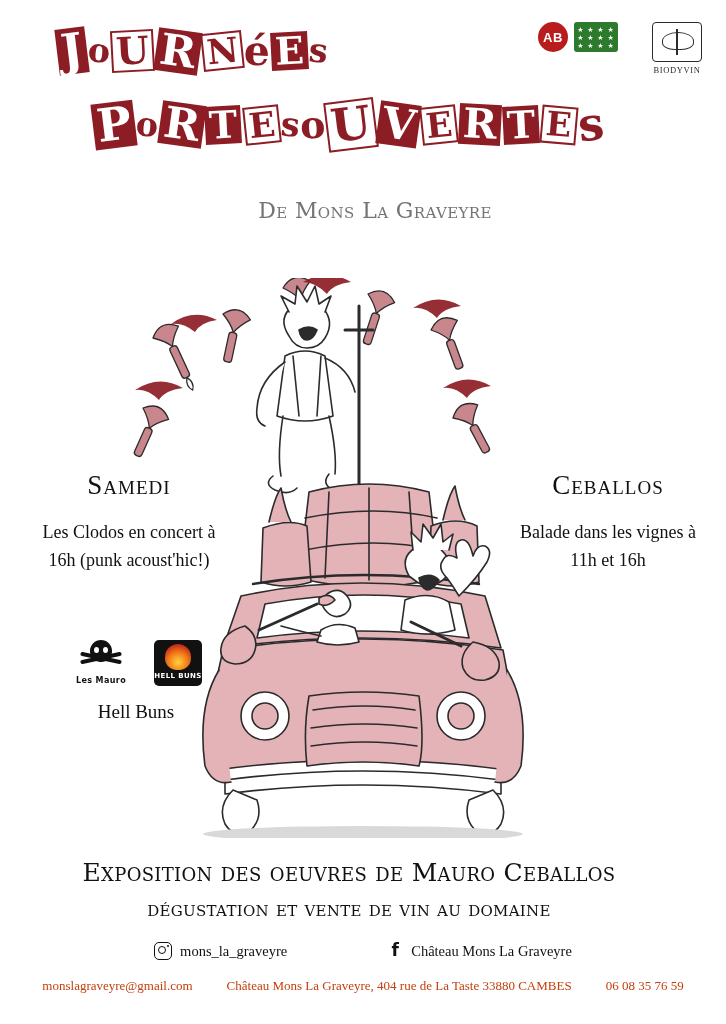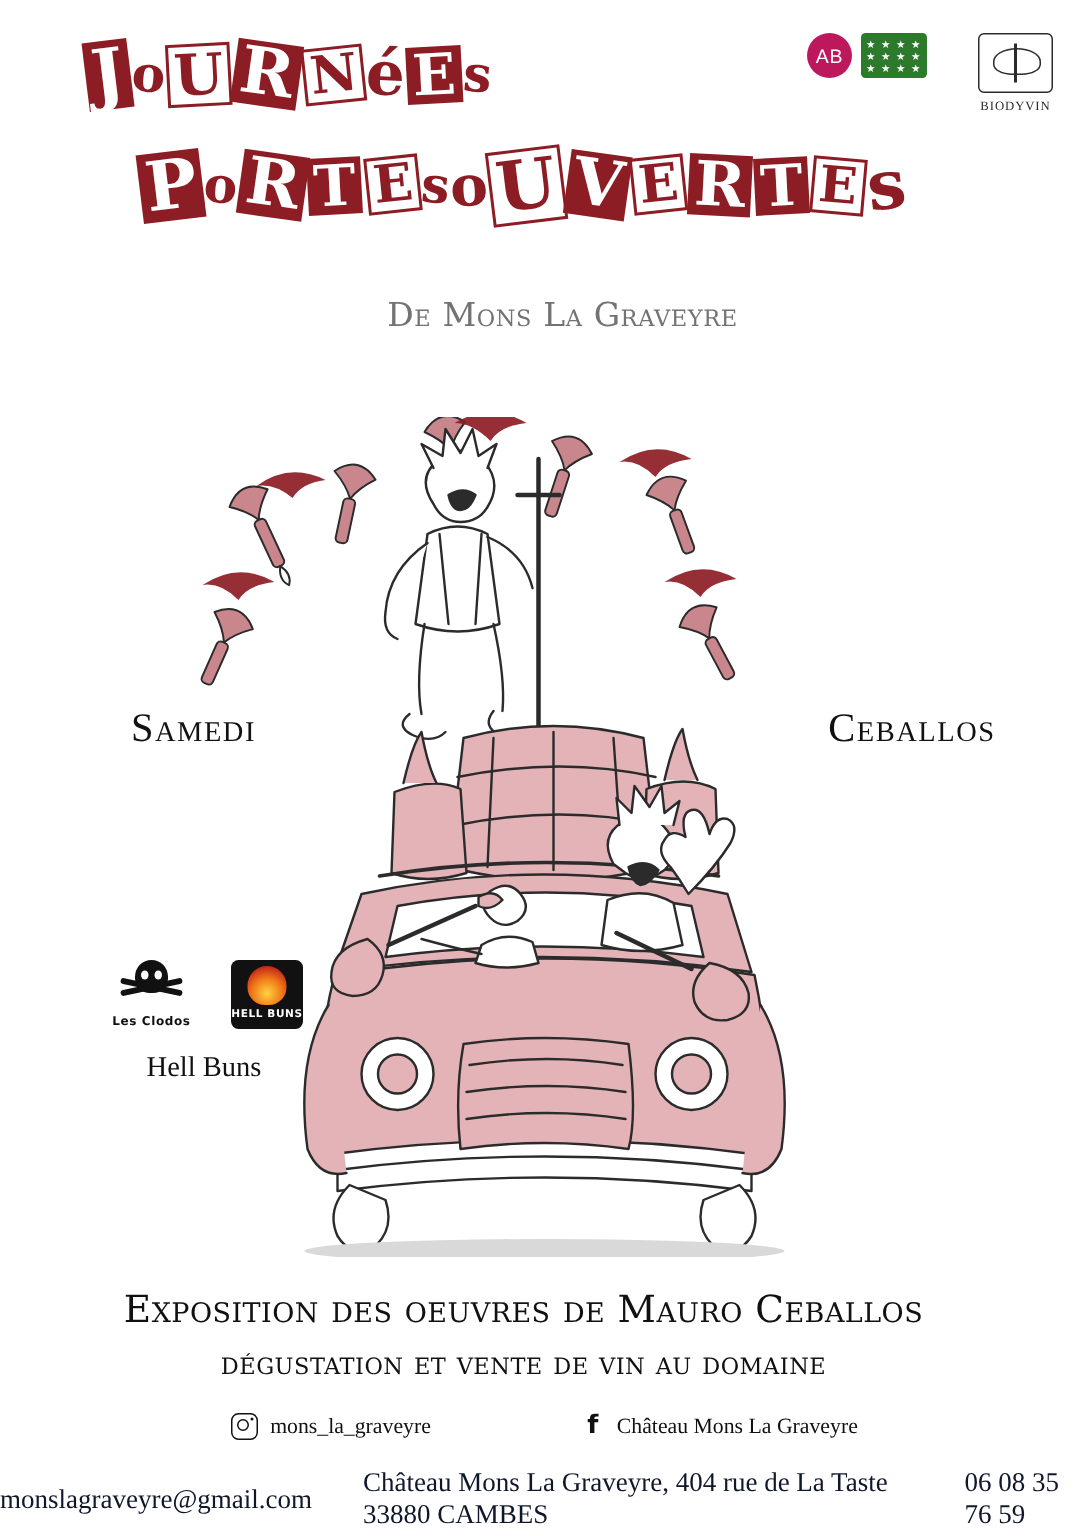--- a/index.html
+++ b/index.html
@@ -27,24 +27,24 @@
   }
   .ab-logo {
     display: flex;
     align-items: center;
     gap: 6px;
   }
   .ab-mark {
     width: 30px;
     height: 30px;
     border-radius: 50%;
-    background: #be185d;
+    background: #b91c1c;
     color: #fff;
     font-family: "Liberation Sans", sans-serif;
-    font-weight: normal;
+    font-weight: bold;
     font-size: 13px;
     display: flex;
     align-items: center;
     justify-content: center;
     letter-spacing: 0.5px;
     text-align: right;
   }
   .eu-leaf {
     width: 44px;
     height: 30px;
@@ -379,22 +379,22 @@
   
   .footer {
     position: absolute;
     top: 978px;
     left: 0;
     width: 726px;
     display: flex;
     justify-content: center;
     align-items: center;
     gap: 34px;
-    font-size: 18px;
-    color: #0f172a;
+    font-size: 13px;
+    color: #c2410c;
   }
 </style>
 </head>
 <body>
 
 <div class="logo-strip">
   <div class="ab-logo">
     <div class="ab-mark">AB</div>
     <div class="eu-leaf">
       <div class="stars">★ ★ ★ ★ ★ ★ ★ ★ ★ ★ ★ ★</div>
@@ -553,34 +553,36 @@
       <path d="M348,368 l-50,-24" stroke-width="3"></path>
     </g>
 
     <ellipse cx="250" cy="556" rx="160" ry="8" fill="#d9d9d9" stroke="none"></ellipse>
   </g>
 </svg>
 </div>
 
 <div class="day-col day-left">
   <div class="day-title">Samedi</div>
+  <div class="day-text">Les Clodos en concert à 16h (punk acoust'hic!)</div>
 </div>
 
 <div class="day-col day-right">
   <div class="day-title">Ceballos</div>
+  <div class="day-text">Balade dans les vignes  à 11h et 16h</div>
 </div>
 
 <div class="band-logos">
   <div class="clodos-logo">
     <div class="clodos-skull">
       <div class="bone"></div>
       <div class="bone2"></div>
       <div class="sk"></div>
     </div>
-    <div class="clodos-name">Les Clodos</div>
+    <div class="clodos-name">Les Mauro</div>
   </div>
   <div class="hell-logo">
     <div class="hell-flame"></div>
     <div class="hell-text">HELL BUNS</div>
   </div>
 </div>
 
 <div class="foodtruck-text">
   <div>Hell Buns</div>
 </div>

